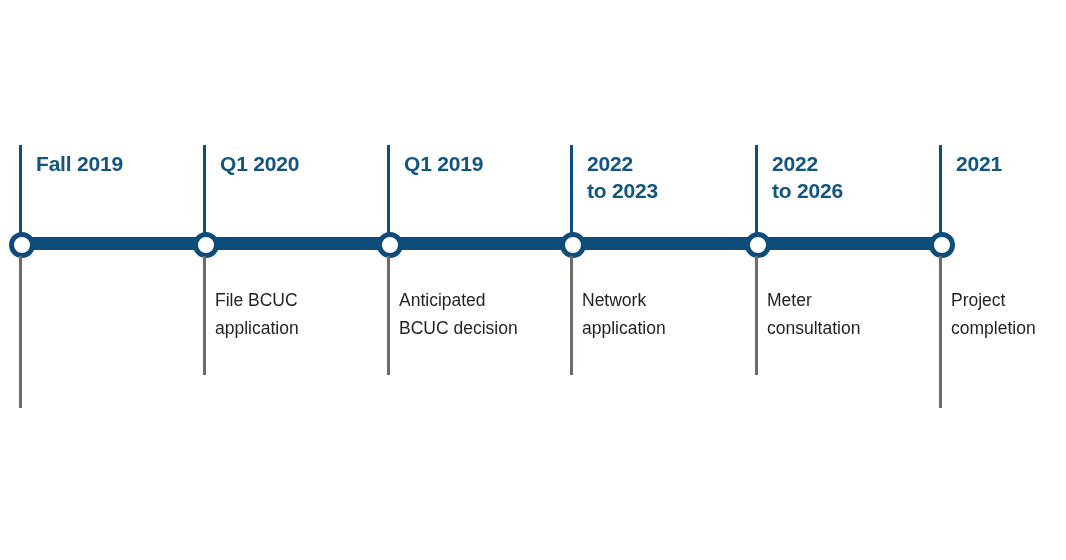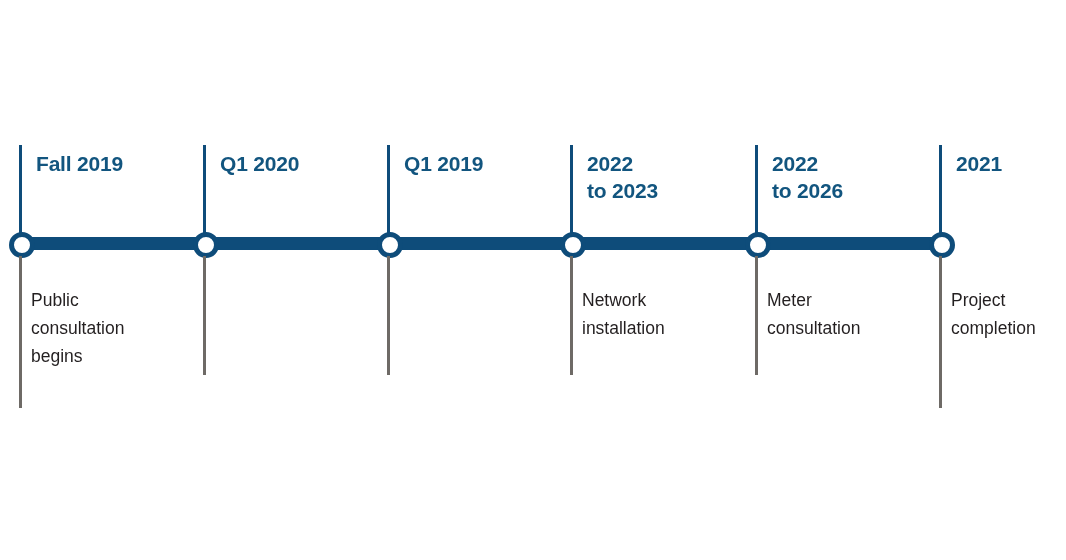--- a/index.html
+++ b/index.html
@@ -98,47 +98,48 @@
 
 <div id="timeline-canvas">
 
   <div class="axis-line"></div>
 
   <div class="milestone" style="left:0px;">
     <div class="tick-top"></div>
     <div class="node"></div>
     <div class="tick-bottom" style="height:152px;"></div>
     <div class="date-label">Fall 2019</div>
-    <div class="desc-label">Public
-consultation
-begins</div>
   </div>
 
   <div class="milestone" style="left:184px;">
     <div class="tick-top"></div>
     <div class="node"></div>
     <div class="tick-bottom" style="height:119px;"></div>
     <div class="date-label">Q1 2020</div>
+    <div class="desc-label">File BCUC
+application</div>
   </div>
 
   <div class="milestone" style="left:368px;">
     <div class="tick-top"></div>
     <div class="node"></div>
     <div class="tick-bottom" style="height:119px;"></div>
     <div class="date-label">Q1 2019</div>
+    <div class="desc-label">Anticipated
+BCUC decision</div>
   </div>
 
   <div class="milestone" style="left:551px;">
     <div class="tick-top"></div>
     <div class="node"></div>
     <div class="tick-bottom" style="height:119px;"></div>
     <div class="date-label">2022
 to 2023</div>
     <div class="desc-label">Network
-installation</div>
+application</div>
   </div>
 
   <div class="milestone" style="left:736px;">
     <div class="tick-top"></div>
     <div class="node"></div>
     <div class="tick-bottom" style="height:119px;"></div>
     <div class="date-label">2022
 to 2026</div>
     <div class="desc-label">Meter
 consultation</div>

